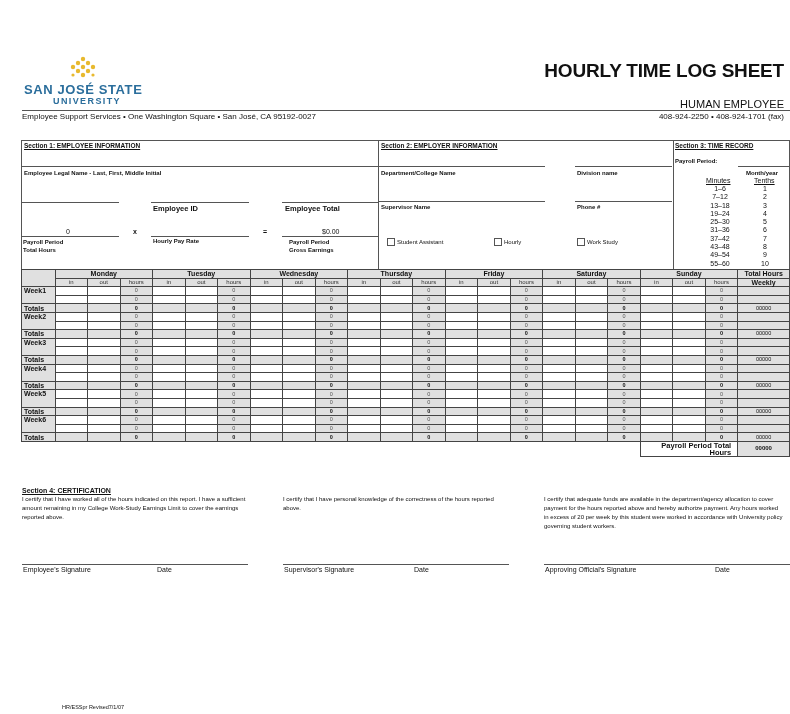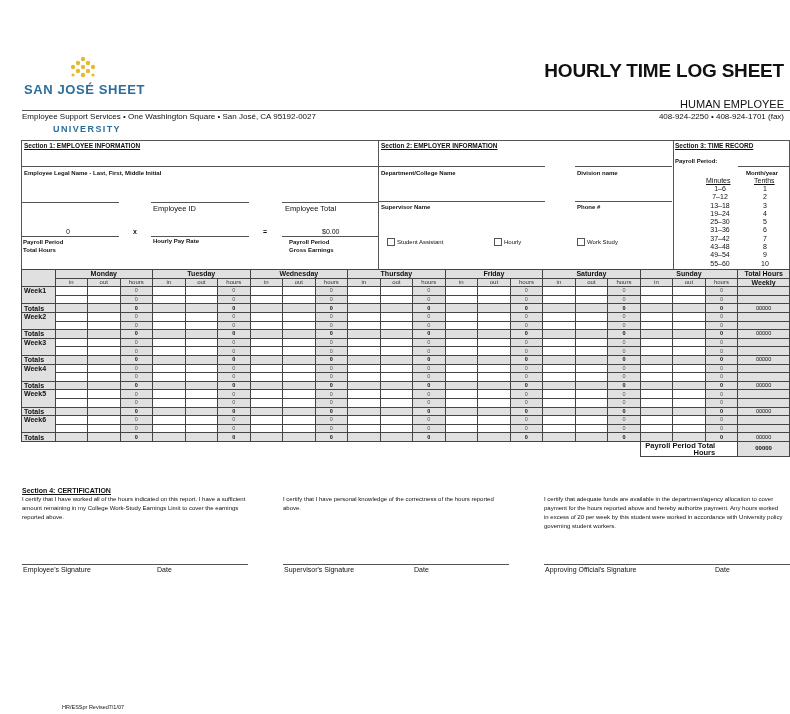--- a/index.html
+++ b/index.html
@@ -1,46 +1,46 @@
 <!DOCTYPE html>
 <html><head>
 <meta charset="utf-8">
 <style>
   html,body{margin:0;padding:0;background:#fff;}
   body{width:790px;height:714px;position:relative;font-family:"Liberation Sans",sans-serif;color:#111;overflow:hidden;}
   .abs{position:absolute;}
   .logo-mark{left:66px;top:56px;width:34px;height:24px;}
   .logo-name{left:24px;top:82px;font-size:13px;font-weight:bold;color:#2b6e9c;letter-spacing:0.6px;}
-  .logo-sub{left:53px;top:96px;font-size:9px;font-weight:bold;color:#2b6e9c;letter-spacing:1.4px;margin-top:28px;}
+  .logo-sub{left:53px;top:96px;font-size:9px;font-weight:bold;color:#2b6e9c;letter-spacing:1.4px;}
   .title{right:6px;top:60px;font-size:19px;font-weight:bold;letter-spacing:-0.2px;}
   .subtitle{right:6px;top:98px;font-size:11px;}
   .hr-top{left:22px;top:110px;width:768px;height:1px;background:#555;}
   .addr{left:22px;top:112px;font-size:8px;}
   .phone{right:6px;top:112px;font-size:8px;}
 
   .sec-box{border:1px solid #555;}
   .sec-title{font-size:6.5px;font-weight:bold;text-decoration:underline;}
   .lbl{font-size:6px;font-weight:bold;}
-  .lbl-lg{font-size:7.5px;font-weight:normal;}
+  .lbl-lg{font-size:7.5px;font-weight:bold;}
   .line{height:1px;background:#555;}
   .small{font-size:7px;}
   .cb{display:inline-block;width:6px;height:6px;border:1px solid #555;vertical-align:middle;margin-right:2px;}
 
   table.grid{position:absolute;left:21px;top:269px;border-collapse:collapse;table-layout:fixed;width:769px;}
   table.grid td{border:1px solid #444;padding:0;height:7.6px;font-size:5.5px;text-align:center;line-height:7px;}
   table.grid td.day{font-size:7px;font-weight:bold;background:#e0e0e0;}
   table.grid td.sub{font-size:6px;background:#e0e0e0;color:#333;}
   table.grid td.wk{font-size:7px;font-weight:bold;text-align:left;padding-left:2px;background:#e0e0e0;vertical-align:top;}
   table.grid td.in{background:#fff;}
   table.grid td.hr{background:#e0e0e0;color:#555;}
   table.grid td.tot{background:#e0e0e0;}
   table.grid td.totb{background:#e0e0e0;font-weight:bold;}
   table.grid td.wkly{background:#e0e0e0;font-size:5.5px;}
   table.grid td.blank{border:none;}
-  table.grid td.ppt{font-size:7.5px;font-weight:bold;text-align:right;padding-right:22px;background:#fff;}
+  table.grid td.ppt{font-size:7.5px;font-weight:bold;text-align:right;padding-right:6px;background:#fff;}
   table.grid td.ppv{font-size:6px;font-weight:bold;background:#e0e0e0;}
 
   .cert{font-size:6px;line-height:9px;}
   .sig{font-size:7px;}
   .tr-table{font-size:7px;text-align:center;line-height:8.3px;}
 </style>
 </head>
 <body>
 
 <svg class="abs logo-mark" viewBox="0 0 34 24">
@@ -51,21 +51,21 @@
     <circle cx="7" cy="11" r="2.2"></circle>
       <circle cx="17" cy="11" r="2.2"></circle>
       <circle cx="27" cy="11" r="2.2"></circle>
     <circle cx="12" cy="15" r="2.2"></circle>
       <circle cx="22" cy="15" r="2.2"></circle>
     <circle cx="17" cy="19" r="2.2"></circle>
       <circle cx="7" cy="19" r="1.6"></circle>
       <circle cx="27" cy="19" r="1.6"></circle>
   </g>
 </svg>
-<div class="abs logo-name">SAN JOSÉ SHEET</div>
+<div class="abs logo-name">SAN JOSÉ STATE</div>
 <div class="abs logo-sub">UNIVERSITY</div>
 <div class="abs title">HOURLY TIME LOG SHEET</div>
 <div class="abs subtitle">HUMAN EMPLOYEE</div>
 <div class="abs hr-top"></div>
 <div class="abs addr">Employee Support Services • One Washington Square • San José, CA 95192-0027</div>
 <div class="abs phone">408-924-2250 • 408-924-1701 (fax)</div>
 
 <div class="abs sec-box" style="left:21px;top:140px;width:357px;height:129px;border-right:none;"></div>
 <div class="abs sec-title" style="left:24px;top:142px;">Section 1: EMPLOYEE INFORMATION</div>
 <div class="abs line" style="left:21px;top:166px;width:357px;"></div>

